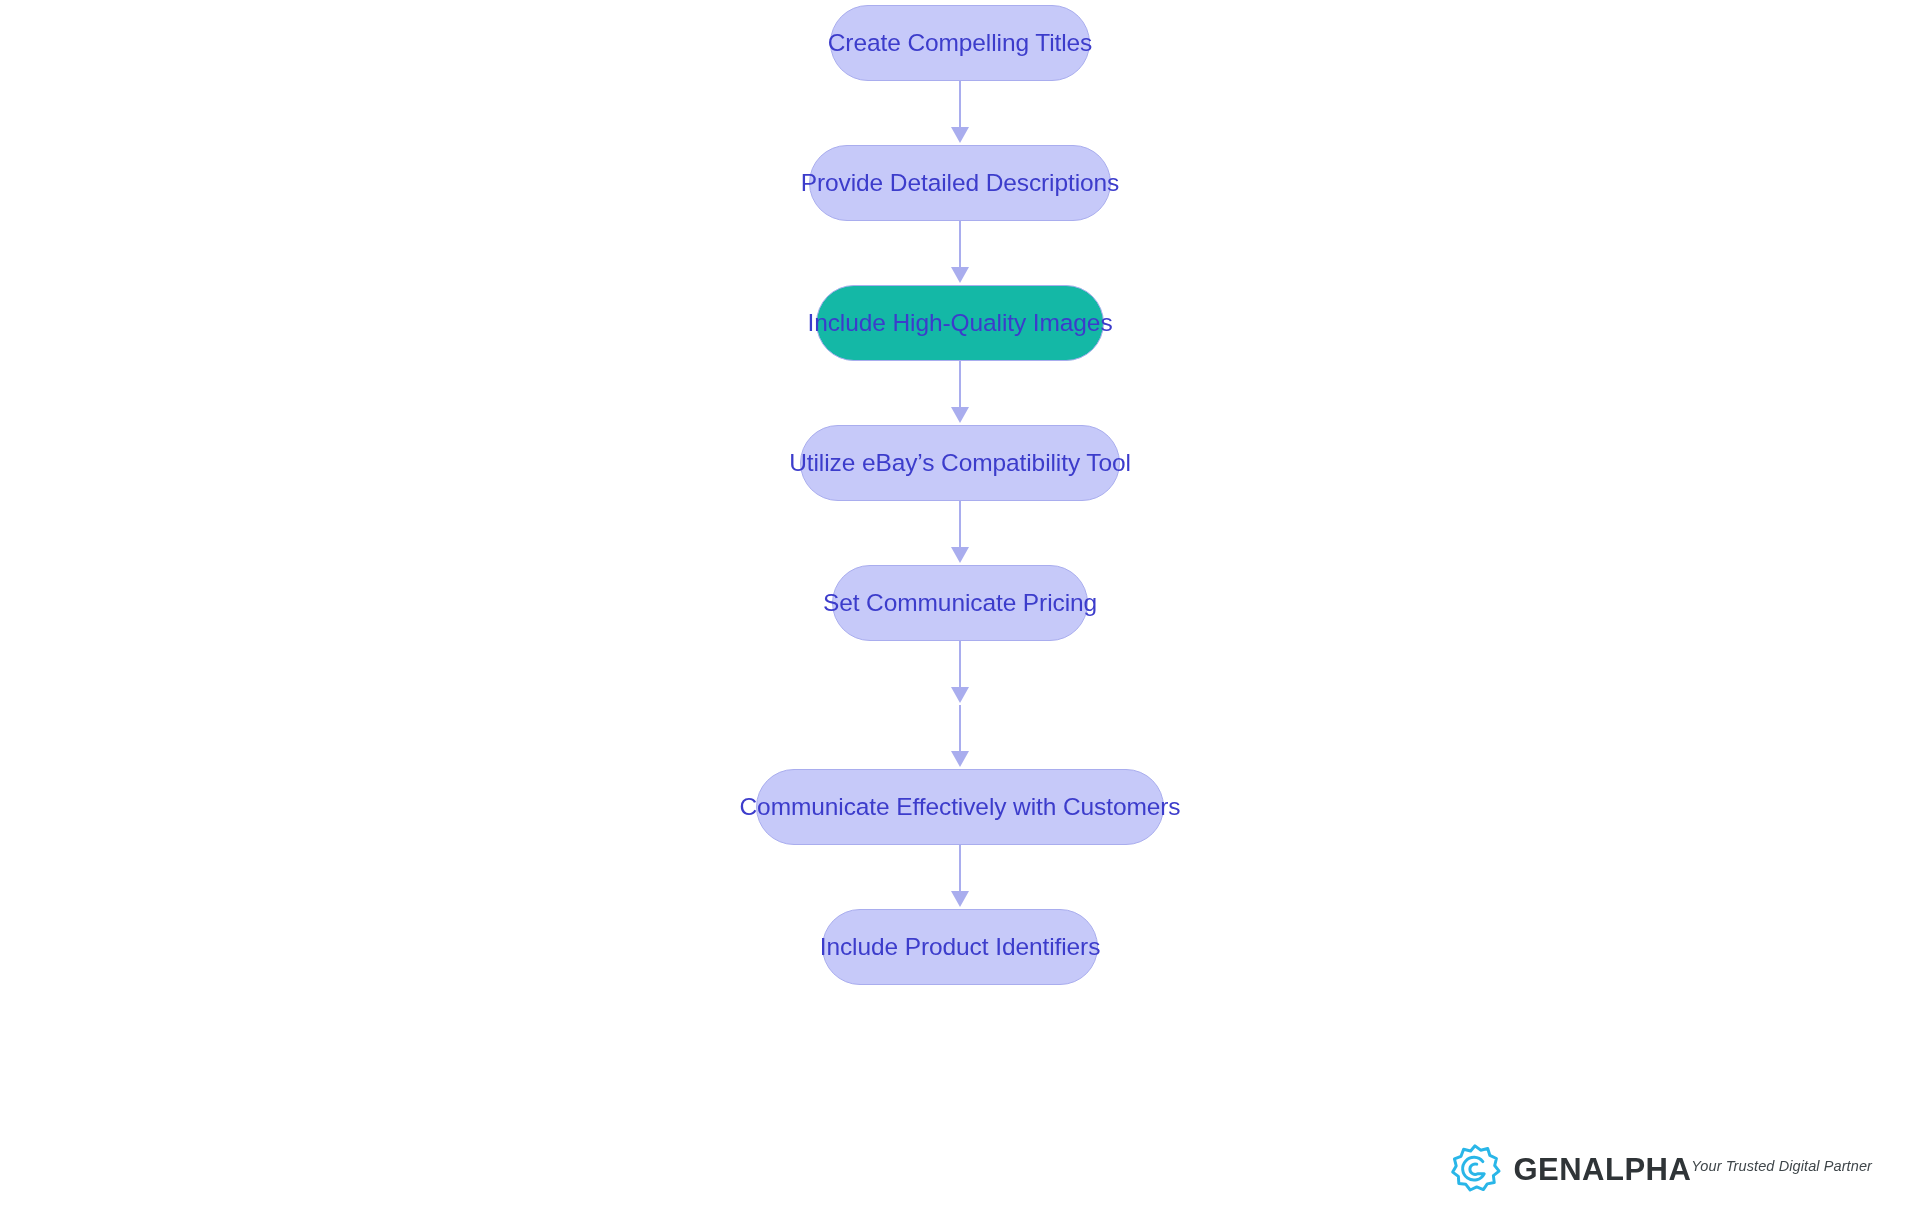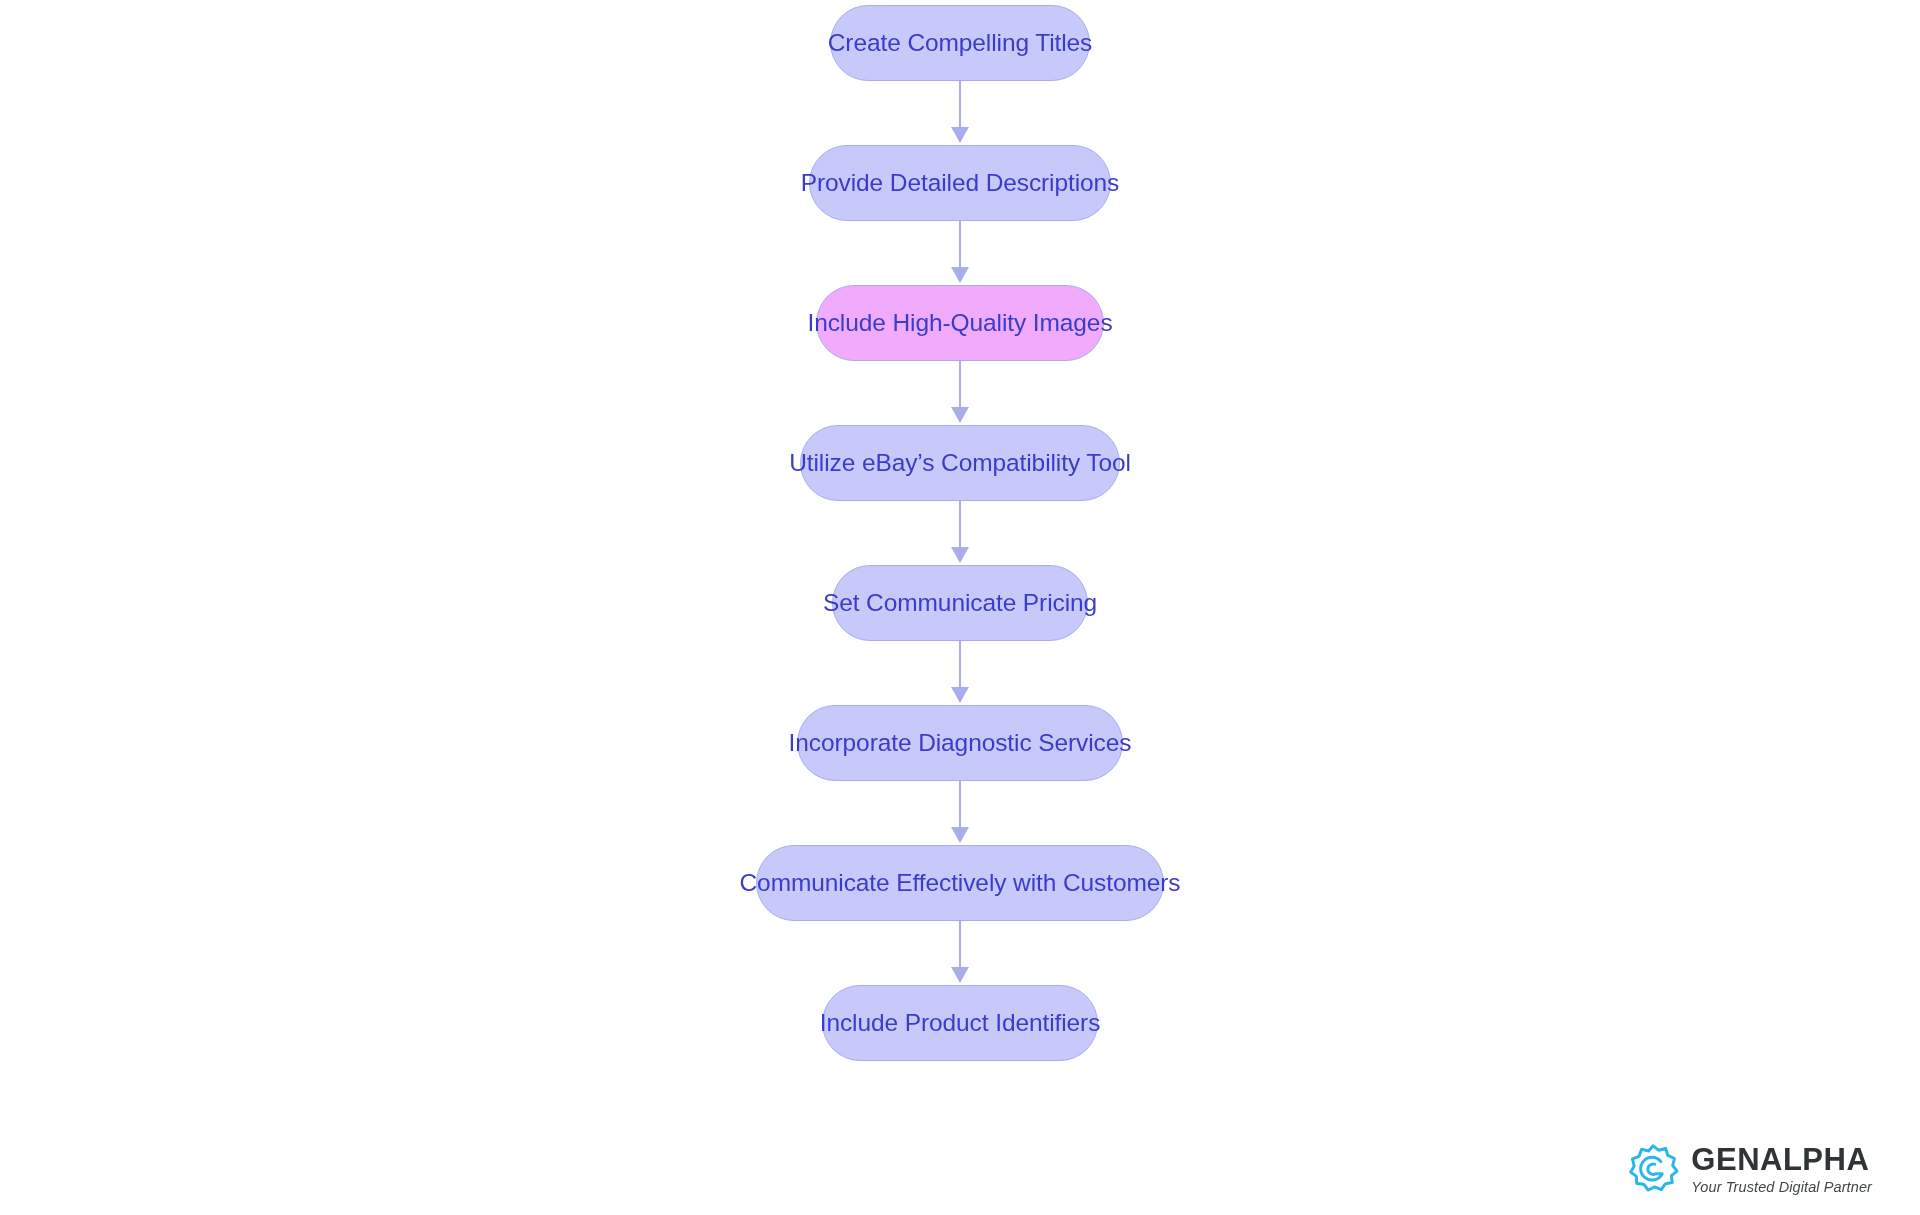--- a/index.html
+++ b/index.html
@@ -71,21 +71,21 @@
     align-items: center;
     gap: 10px;
   }
   #brand-logo .logo-mark {
     width: 56px;
     height: 56px;
     flex: 0 0 56px;
   }
   #brand-logo .logo-words {
     display: flex;
-    flex-direction: column;
+    flex-direction: row;
     justify-content: flex-start;
     line-height: 1;
   }
   #brand-logo .logo-name {
     font-family: "Liberation Sans", sans-serif;
     font-size: 31px;
     font-weight: 700;
     letter-spacing: 0.5px;
     color: #2f3437;
   }
@@ -121,21 +121,21 @@
       <span>Provide Detailed Descriptions</span>
     </div>
 
     <div class="flow-connector">
       <svg width="34" height="64" viewBox="0 0 34 64" aria-hidden="true">
         <line x1="17" y1="0" x2="17" y2="50" stroke="#a9adee" stroke-width="2"></line>
         <polygon points="17,62 8,46 26,46" fill="#a9adee"></polygon>
       </svg>
     </div>
 
-    <div class="flow-node" style="width: 288px; background: #f0abfc; border-color: rgb(169, 173, 238); color: rgb(60, 60, 203);">
+    <div class="flow-node" style="width: 288px; background: #14b8a6; border-color: rgb(169, 173, 238); color: rgb(60, 60, 203);">
       <span>Include High-Quality Images</span>
     </div>
 
     <div class="flow-connector">
       <svg width="34" height="64" viewBox="0 0 34 64" aria-hidden="true">
         <line x1="17" y1="0" x2="17" y2="50" stroke="#a9adee" stroke-width="2"></line>
         <polygon points="17,62 8,46 26,46" fill="#a9adee"></polygon>
       </svg>
     </div>
 
@@ -154,23 +154,20 @@
       <span>Set Communicate Pricing</span>
     </div>
 
     <div class="flow-connector">
       <svg width="34" height="64" viewBox="0 0 34 64" aria-hidden="true">
         <line x1="17" y1="0" x2="17" y2="50" stroke="#a9adee" stroke-width="2"></line>
         <polygon points="17,62 8,46 26,46" fill="#a9adee"></polygon>
       </svg>
     </div>
 
-    <div class="flow-node" style="width: 326px; background: rgb(198, 201, 249); border-color: rgb(169, 173, 238); color: rgb(60, 60, 203);">
-      <span>Incorporate Diagnostic Services</span>
-    </div>
 
     <div class="flow-connector">
       <svg width="34" height="64" viewBox="0 0 34 64" aria-hidden="true">
         <line x1="17" y1="0" x2="17" y2="50" stroke="#a9adee" stroke-width="2"></line>
         <polygon points="17,62 8,46 26,46" fill="#a9adee"></polygon>
       </svg>
     </div>
 
     <div class="flow-node" style="width: 408px; background: rgb(198, 201, 249); border-color: rgb(169, 173, 238); color: rgb(60, 60, 203);">
       <span>Communicate Effectively with Customers</span>

